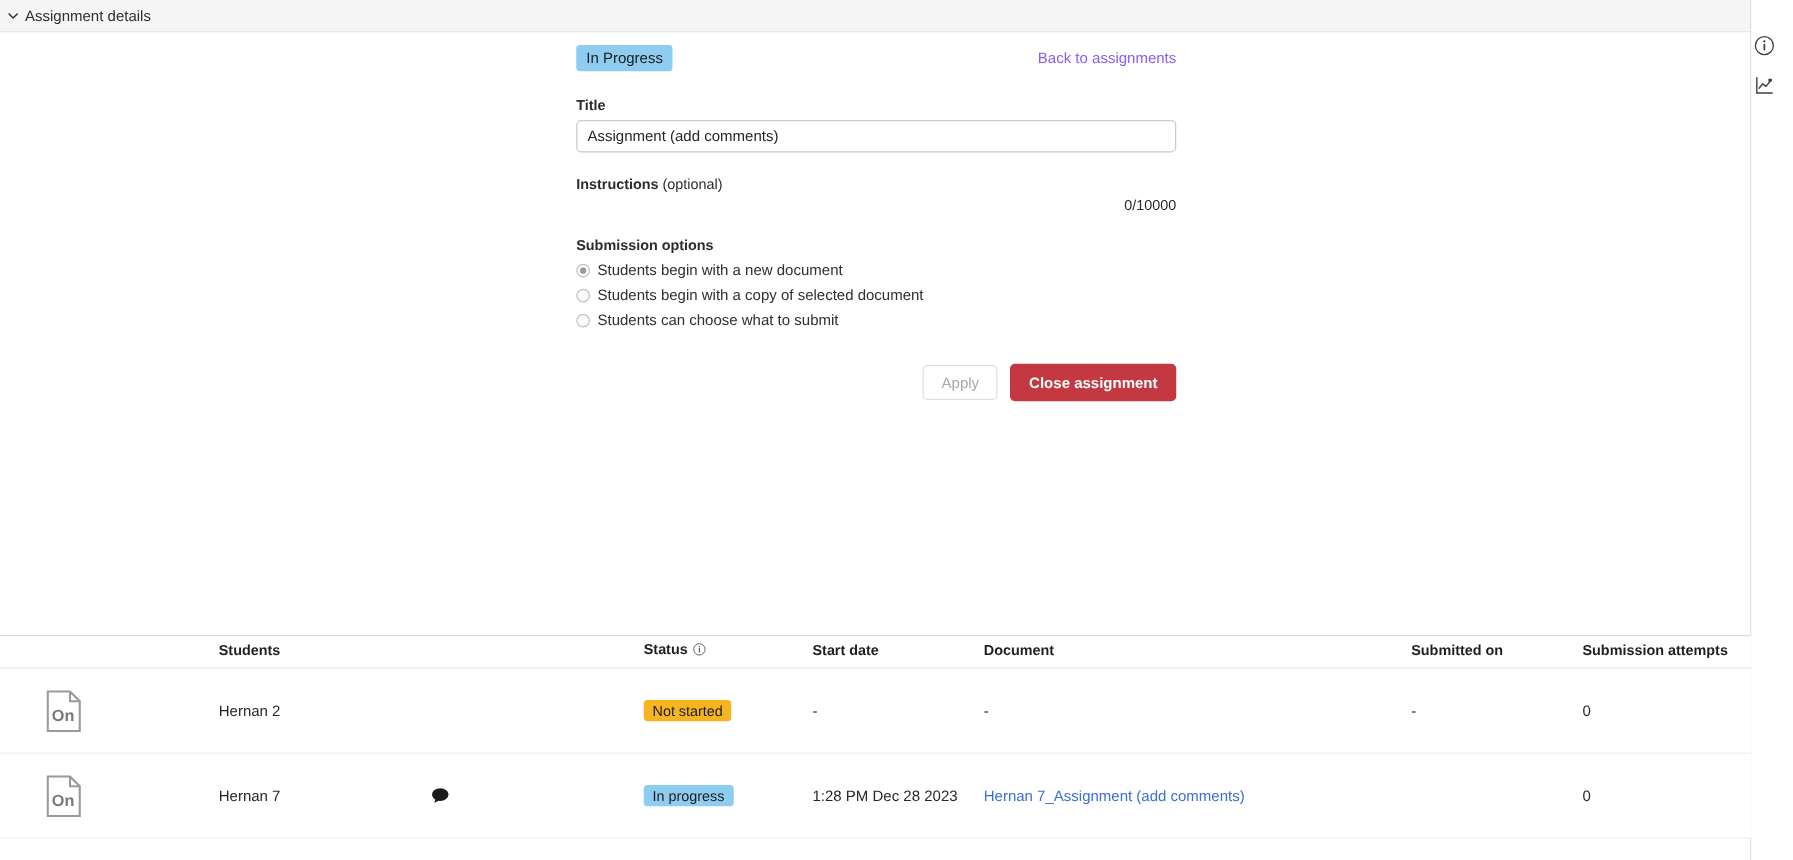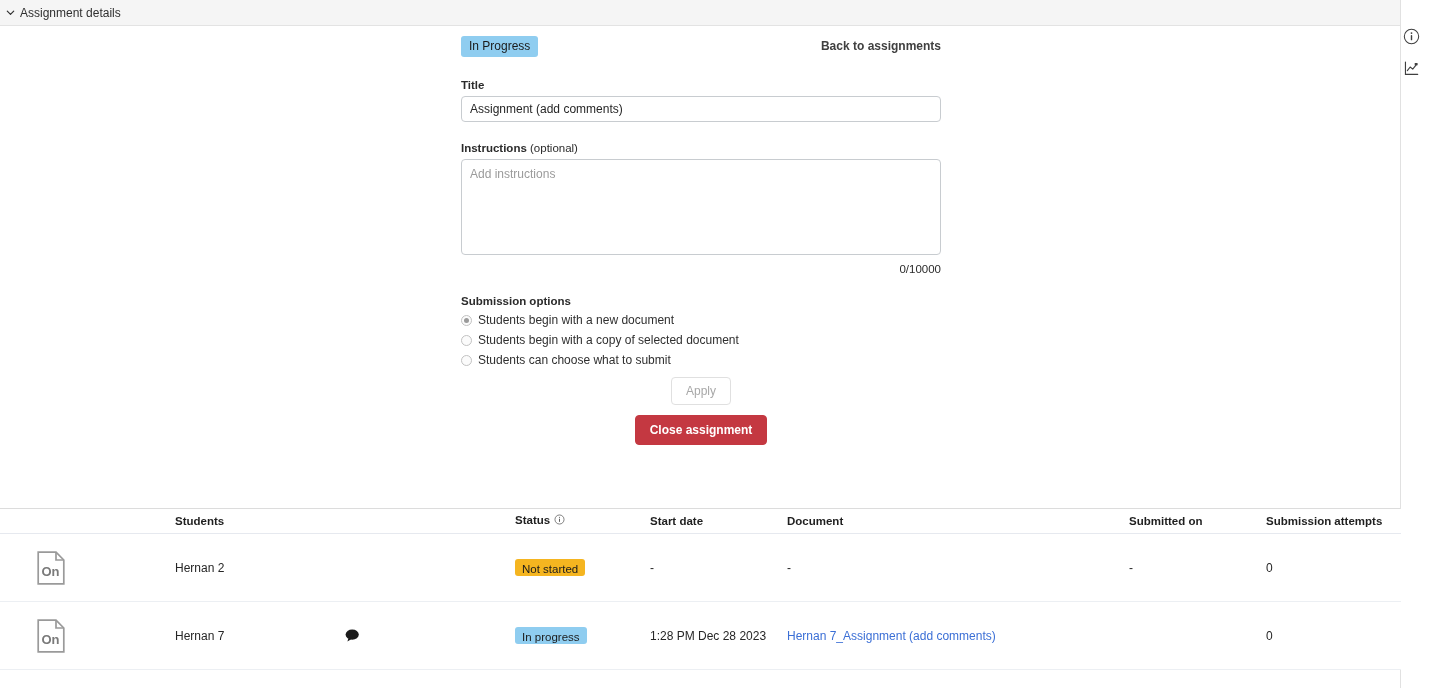--- a/index.html
+++ b/index.html
@@ -51,23 +51,23 @@
   }
   .status-pill {
     background: #8fcdf0;
     color: #1b1b1b;
     font-size: 12px;
     padding: 4px 8px 5px;
     border-radius: 3px;
     line-height: 1;
   }
   .back-link {
-    color: #404040;
-    font-size: 12px;
-    font-weight: bold;
+    color: #8b5cf6;
+    font-size: 12px;
+    font-weight: normal;
     text-decoration: none;
     cursor: pointer;
     text-align: right;
   }
 
   .field-label {
     font-size: 11.5px;
     font-weight: bold;
     color: #2b2b2b;
     margin-top: 20px;
@@ -129,23 +129,22 @@
     position: absolute;
     left: 2px; top: 2px;
     width: 5px; height: 5px;
     border-radius: 50%;
     background: #9a9a9a;
   }
 
   .btn-row {
     display: flex; justify-content: flex-end; align-items: center;
     gap: 10px;
-    margin-top: 10px;
+    margin-top: 28px;
     width: 480px;
-    flex-direction: column;
   }
   .btn {
     font-size: 12px;
     font-family: "Liberation Sans", sans-serif;
     border-radius: 4px;
     padding: 7px 14px;
     line-height: 1;
     cursor: pointer;
   }
   .btn-secondary {
@@ -247,21 +246,20 @@
           <span class="status-pill">In Progress</span>
           <a class="back-link">Back to assignments</a>
         </div>
 
         <label class="field-label">Title</label>
         <input class="text-input" type="text" value="Assignment (add comments)" style="">
 
         <label class="field-label">
           <span>Instructions</span><span class="optional"> (optional)</span>
         </label>
-        <textarea class="textarea" placeholder="Add instructions" style=""></textarea>
         <div class="counter">0/10000</div>
 
         <label class="field-label">Submission options</label>
 
         <div class="radio-row">
           <span class="radio-mark checked"></span>
           <span>Students begin with a new document</span>
         </div>
         <div class="radio-row">
           <span class="radio-mark"></span>

